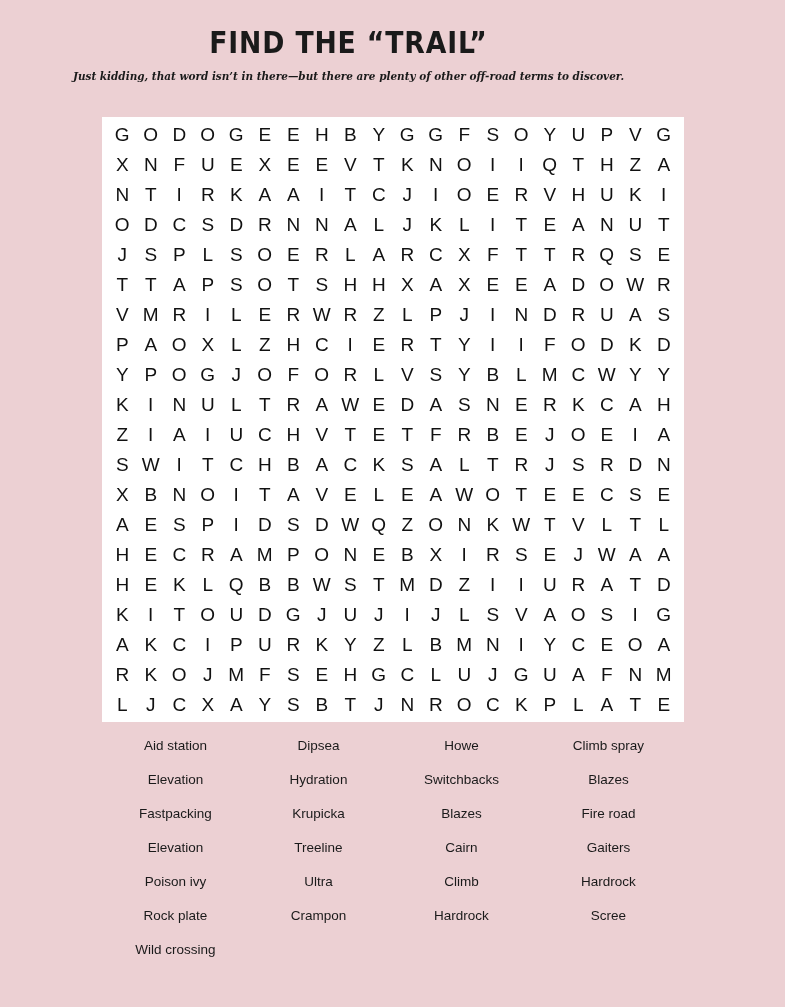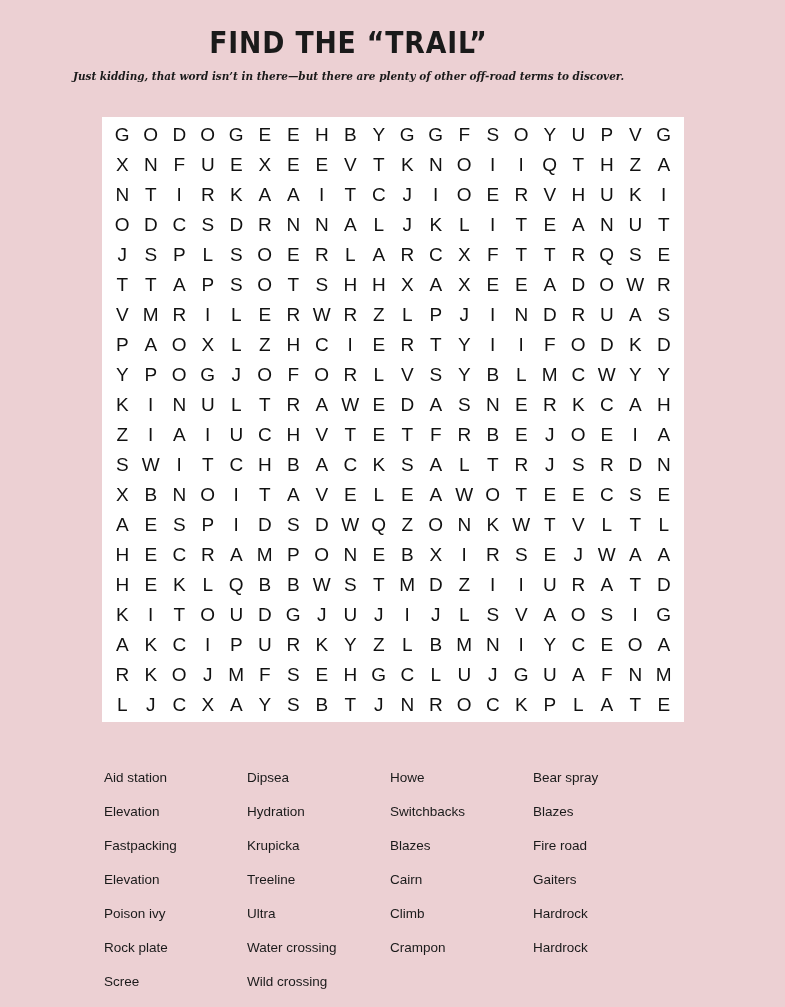--- a/index.html
+++ b/index.html
@@ -66,25 +66,26 @@
     text-align: center;
     font-family: "Liberation Sans", sans-serif;
     font-size: 19px;
     line-height: 26px;
     color: #111111;
     letter-spacing: 0px;
   }
   .words {
     position: absolute;
     left: 104px;
-    top: 767px;
+    top: 735px;
     width: 580px;
     display: grid;
     grid-template-columns: 143px 143px 143px 151px;
     row-gap: 12px;
+    text-align: center;
   }
   .word {
     font-family: "Liberation Sans", sans-serif;
     font-size: 13.5px;
     color: #1a1a1a;
     line-height: 22px;
     white-space: nowrap;
   }
 </style>
 </head>
@@ -537,38 +538,37 @@
           <div class="cell">T</div>
           <div class="cell">E</div>
         </div>
       </div>
   </div>
 
   <div class="words" id="words">
       <div class="word">Aid station</div>
       <div class="word">Dipsea</div>
       <div class="word">Howe</div>
-      <div class="word">Bear spray</div>
+      <div class="word">Climb spray</div>
       <div class="word">Elevation</div>
       <div class="word">Hydration</div>
       <div class="word">Switchbacks</div>
       <div class="word">Blazes</div>
       <div class="word">Fastpacking</div>
       <div class="word">Krupicka</div>
       <div class="word">Blazes</div>
       <div class="word">Fire road</div>
       <div class="word">Elevation</div>
       <div class="word">Treeline</div>
       <div class="word">Cairn</div>
       <div class="word">Gaiters</div>
       <div class="word">Poison ivy</div>
       <div class="word">Ultra</div>
       <div class="word">Climb</div>
       <div class="word">Hardrock</div>
       <div class="word">Rock plate</div>
-      <div class="word">Water crossing</div>
       <div class="word">Crampon</div>
       <div class="word">Hardrock</div>
       <div class="word">Scree</div>
       <div class="word">Wild crossing</div>
     </div>
 
 </div>
 
 </body></html>

